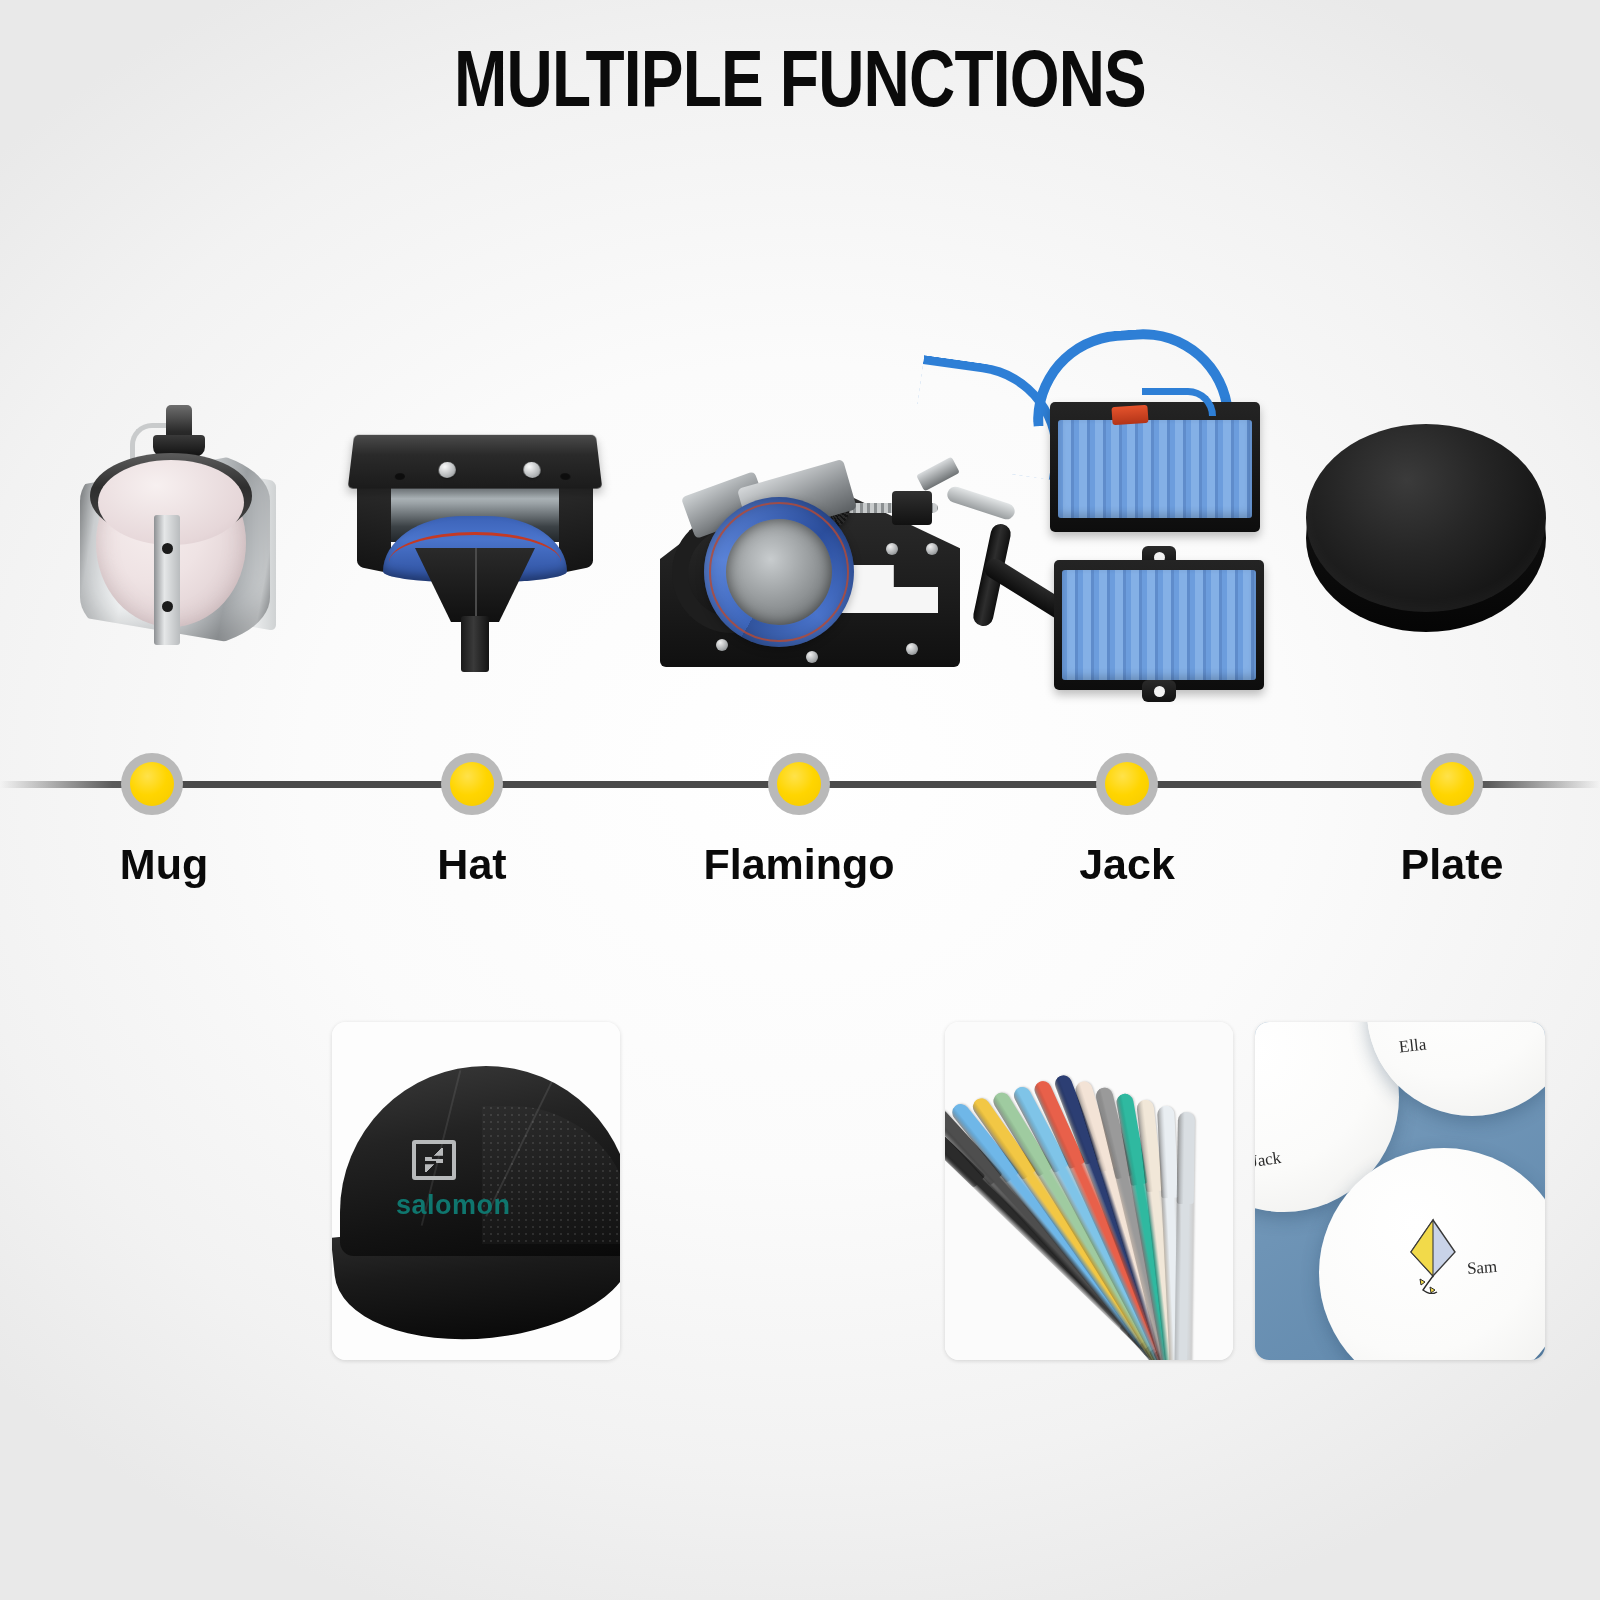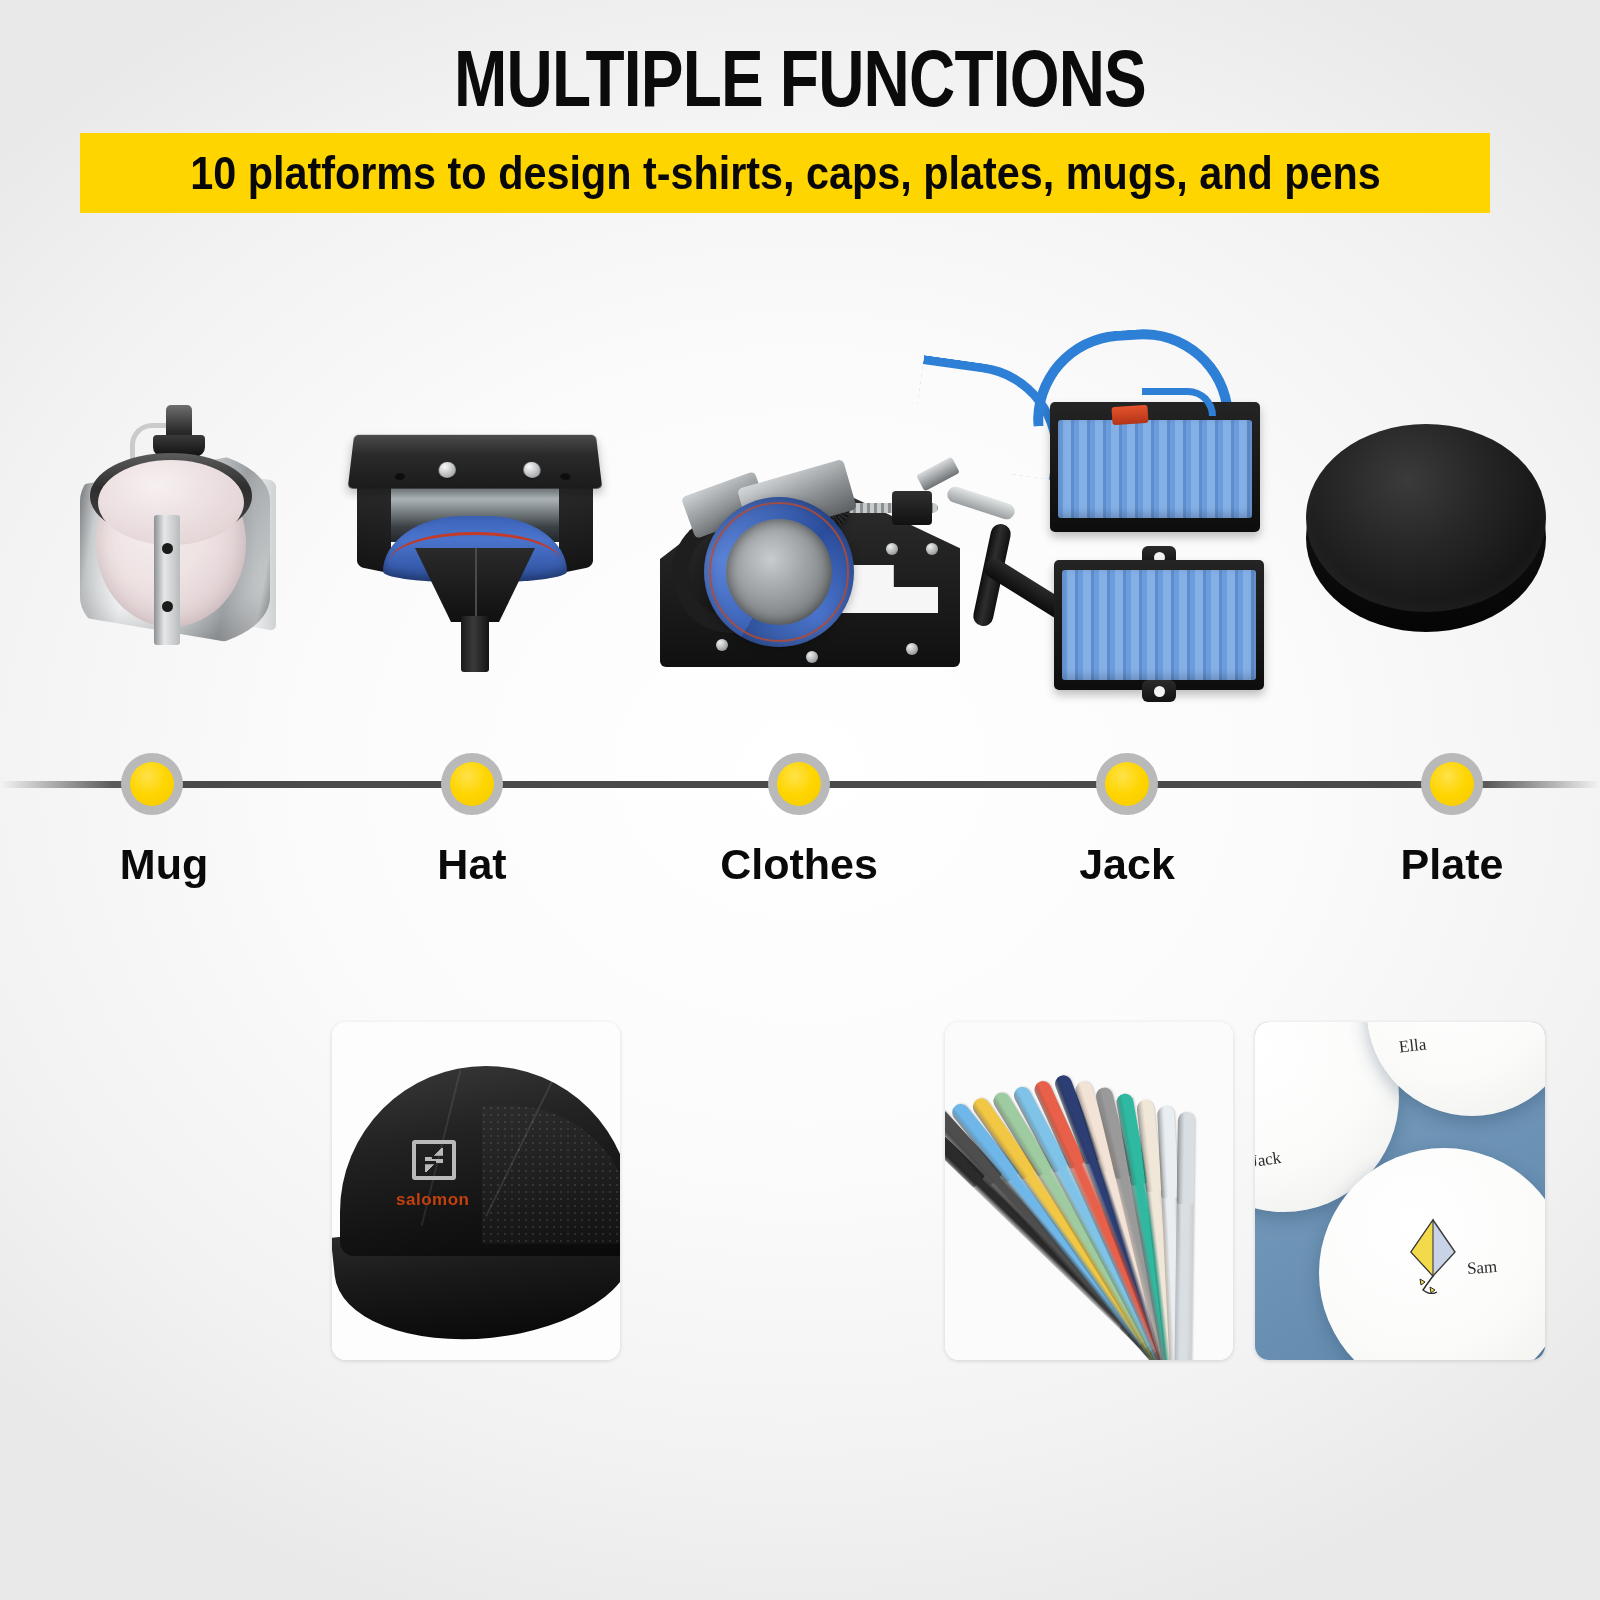--- a/index.html
+++ b/index.html
@@ -478,21 +478,21 @@
     background: linear-gradient(135deg,transparent 40%,#b7b9ba 40% 60%,transparent 60%),
                 linear-gradient(#b7b9ba,#b7b9ba);
     background-size:100% 100%, 100% 6px;
     background-position:0 0, 0 50%;
     background-repeat:no-repeat;
     clip-path: polygon(0 0,100% 0,100% 32%,38% 32%,38% 46%,100% 46%,100% 100%,0 100%,0 68%,62% 68%,62% 54%,0 54%);
   }
   .ph-logo-text {
     position:absolute; left:64px; top:168px;
     font-family:"Liberation Sans", sans-serif;
-    font-size:17px; font-weight:600; letter-spacing:.5px; color:#c2410c;
+    font-size:27px; font-weight:600; letter-spacing:.5px; color:#0f766e;
   }
 
   
   #photo-clothes { left:637px; width:288px; }
   .pc-bg { position:absolute; inset:0; background:#fdfdfd; }
   .pc-skin {
     position:absolute; left:88px; top:-8px; width:142px; height:70px;
     border-radius:0 0 56% 56%/0 0 100% 100%;
     background: linear-gradient(180deg,#e6bda4,#dcae93);
   }
@@ -556,23 +556,20 @@
   }
   .pl-kite svg { width:100%; height:100%; }
 </style>
 </head>
 <body>
 
 <div id="page">
 
   <div id="title">MULTIPLE FUNCTIONS</div>
 
-  <div id="banner">
-    <span id="banner-text">10 platforms to design t-shirts, caps, plates, mugs, and pens</span>
-  </div>
 
   <div id="hero">
 
     <div class="hero-item" id="prod-mug">
       <div class="mugwrap-hook"></div>
       <div class="mugwrap-stem"></div>
       <div class="mugwrap-tailred"></div>
       <div class="mugwrap-tailfoam"></div>
       <div class="mugwrap-tail"></div>
       <div class="mugwrap-outer"></div>
@@ -647,21 +644,21 @@
     <div class="tl-node" style="left:121px"></div>
     <div class="tl-node" style="left:441px"></div>
     <div class="tl-node" style="left:768px"></div>
     <div class="tl-node" style="left:1096px"></div>
     <div class="tl-node" style="left:1421px"></div>
   </div>
 
   <div id="labels">
     <div class="tl-label" style="left:164px">Mug</div>
     <div class="tl-label" style="left:472px">Hat</div>
-    <div class="tl-label" style="left:799px">Clothes</div>
+    <div class="tl-label" style="left:799px">Flamingo</div>
     <div class="tl-label" style="left:1127px">Jack</div>
     <div class="tl-label" style="left:1452px">Plate</div>
   </div>
 
   <div id="photos">
 
 
     <div class="photo" id="photo-hat">
       <div class="ph-bg"></div>
       <div class="ph-brim"></div>

